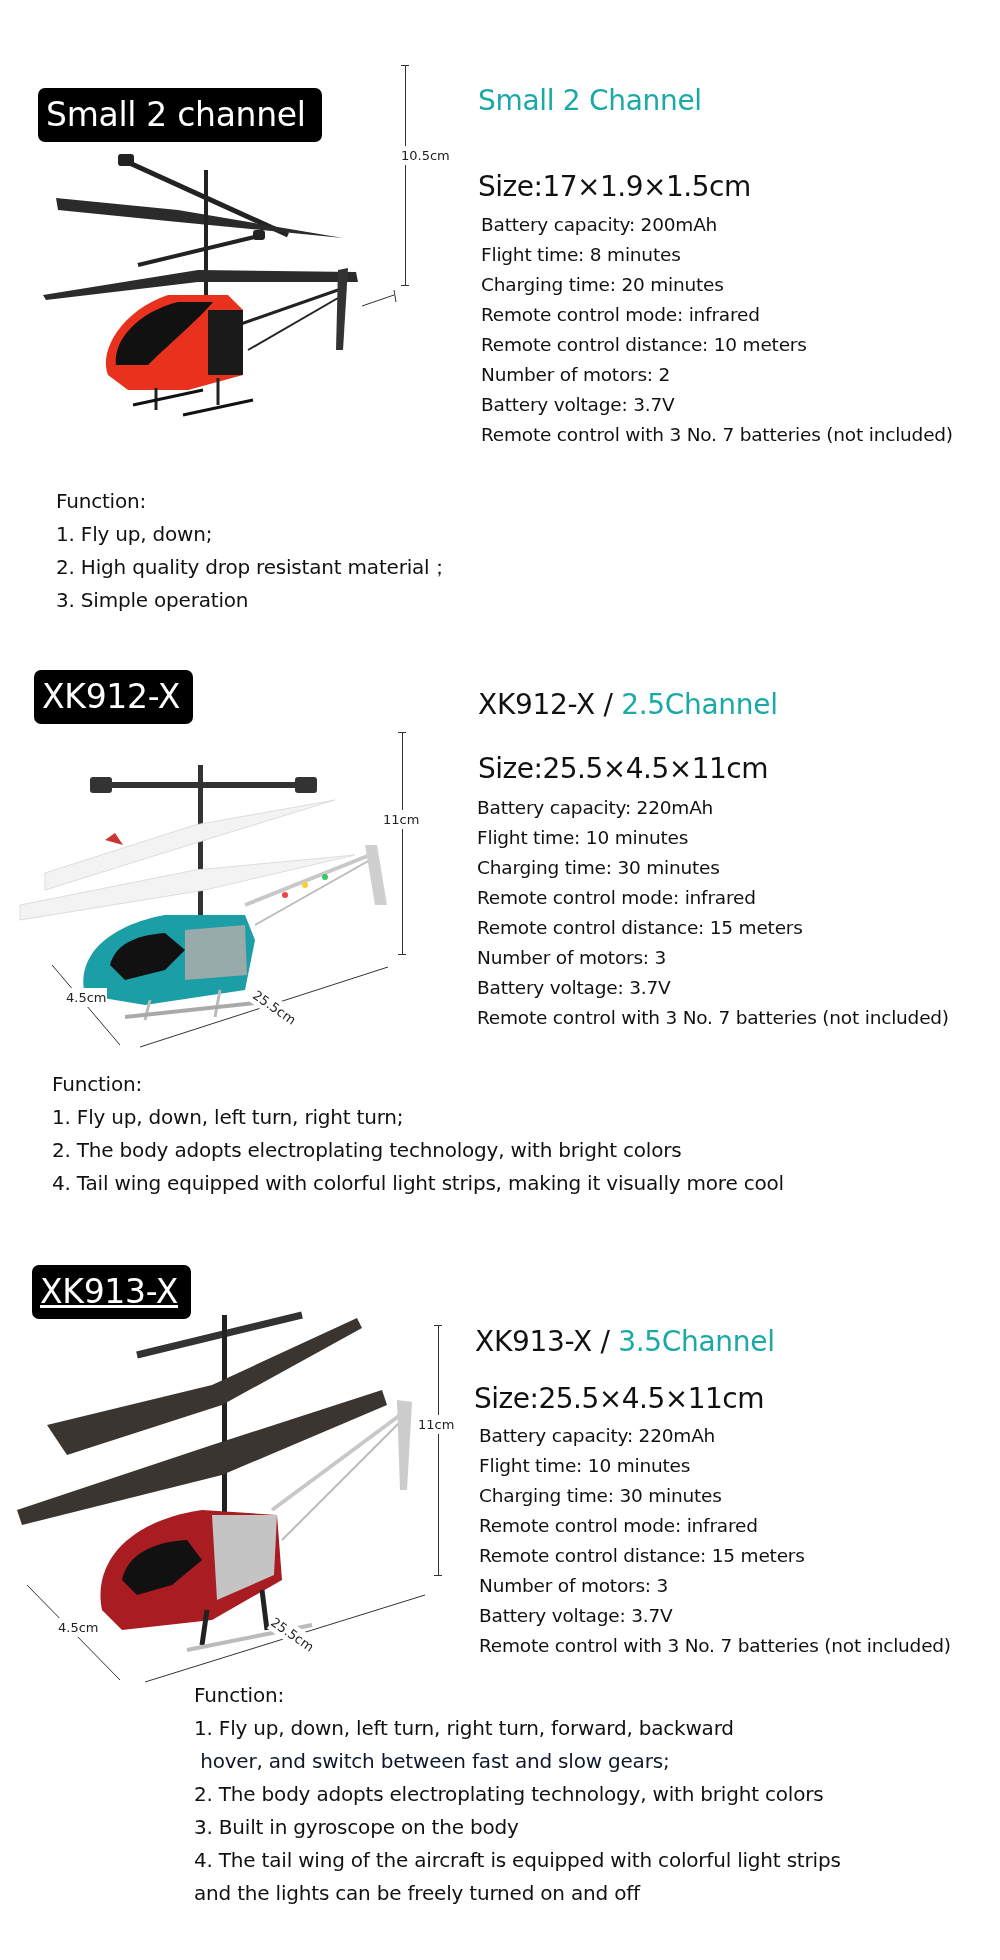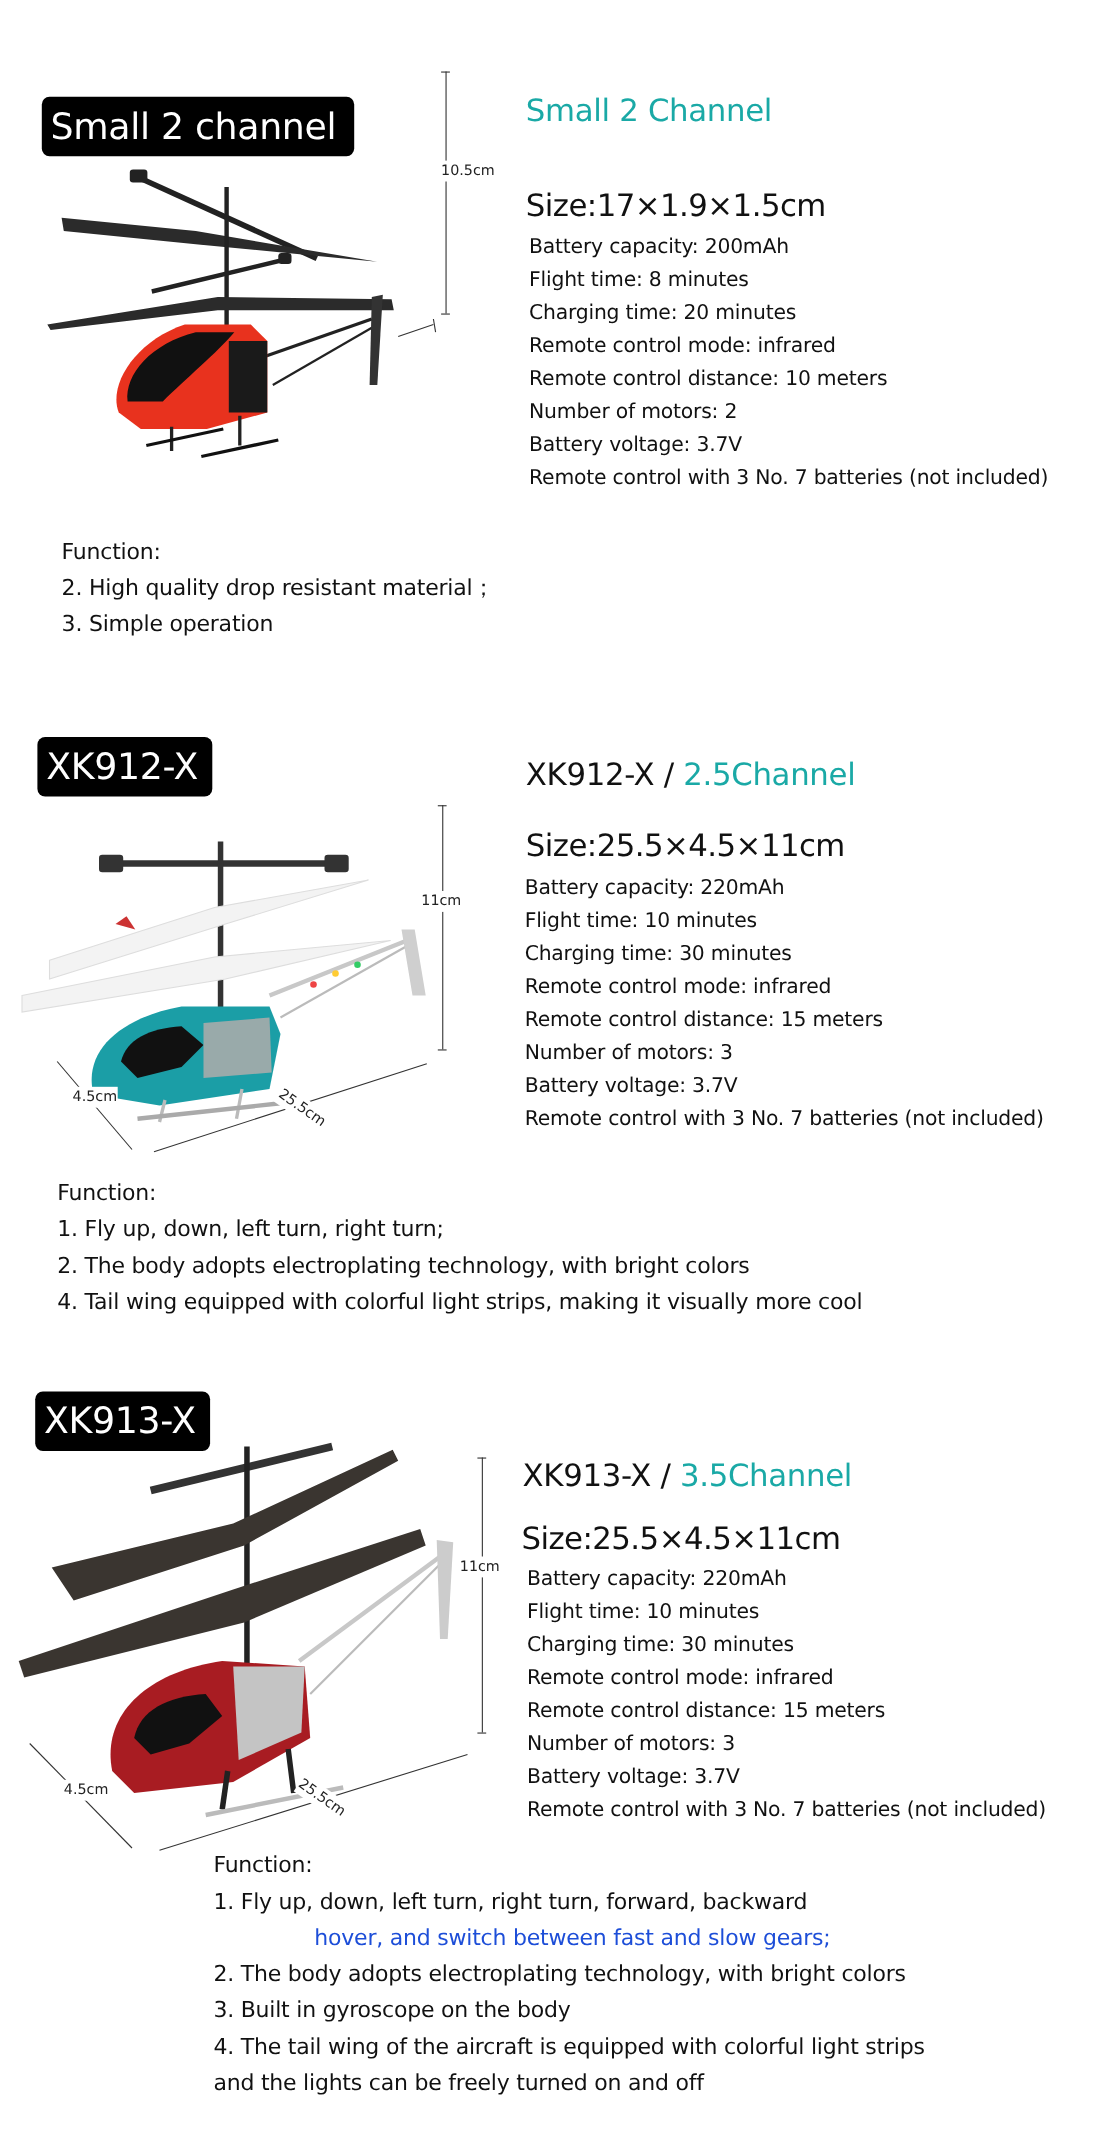--- a/index.html
+++ b/index.html
@@ -6,21 +6,21 @@
   body { width:1000px; height:1960px; position:relative; overflow:hidden; font-family:"DejaVu Sans","Liberation Sans",sans-serif; color:#111; }
   .abs { position:absolute; }
   .badge { position:absolute; background:#000; color:#fff; border-radius:7px; font-size:33px; line-height:54px; padding:0 8px; white-space:nowrap; letter-spacing:-0.3px; }
   .title { position:absolute; font-size:28px; white-space:nowrap; color:#111; letter-spacing:-0.3px; }
   .teal { color:#1aa9a6; }
   .size { position:absolute; font-size:28px; white-space:nowrap; letter-spacing:-0.5px; }
   .specs { position:absolute; list-style:none; margin:0; padding:0; font-size:18.5px; }
   .specs li { height:30px; line-height:30px; white-space:nowrap; letter-spacing:-0.2px; }
   .func { position:absolute; font-size:20px; }
   .func div { height:33px; line-height:33px; white-space:nowrap; letter-spacing:-0.2px; }
-  .red { color:#1d4ed8;text-align:center; }
+  .red { color:#0f172a; }
   .dimv { position:absolute; width:1px; background:#333; }
   .dimcap { position:absolute; height:1px; width:8px; background:#333; }
   .dimlabel { position:absolute; font-size:13px; color:#222; white-space:nowrap; background:#fff; padding:2px 0; }
   .heli { position:absolute; }
 </style>
 </head>
 <body>
 
 <section>
   <div class="badge" style="left:38px; top:88px; width:268px;">Small 2 channel</div>
@@ -72,20 +72,21 @@
     <li>Charging time: 20 minutes</li>
     <li>Remote control mode: infrared</li>
     <li>Remote control distance: 10 meters</li>
     <li>Number of motors: 2</li>
     <li>Battery voltage: 3.7V</li>
     <li>Remote control with 3 No. 7 batteries (not included)</li>
   </ul>
 
   <div class="func" style="left:56px; top:485px;">
     <div>Function:</div>
+    <div>1. Fly up, down;</div>
     <div>2. High quality drop resistant material；</div>
     <div>3. Simple operation</div>
   </div>
 </section>
 
 <section>
   <div class="badge" style="left:34px; top:670px; width:143px;">XK912-X</div>
 
   <svg class="heli" style="left:15px; top:755px;" width="380" height="270" viewBox="0 0 380 270">
 
@@ -145,21 +146,21 @@
 
   <div class="func" style="left:52px; top:1068px;">
     <div>Function:</div>
     <div>1. Fly up, down, left turn, right turn;</div>
     <div>2. The body adopts electroplating technology, with bright colors</div>
     <div>4. Tail wing equipped with colorful light strips, making it visually more cool</div>
   </div>
 </section>
 
 <section>
-  <div class="badge" style="left:32px; top:1265px; width:143px;">XK913-X</div>
+  <div class="badge" style="left:32px; top:1265px; width:143px;text-decoration:underline;">XK913-X</div>
 
   <svg class="heli" style="left:12px; top:1310px;" width="420" height="350" viewBox="0 0 420 350">
 
     <line x1="125" y1="45" x2="290" y2="5" stroke="#333" stroke-width="7"></line>
 
     <rect x="210" y="5" width="5" height="210" fill="#222"></rect>
 
     <polygon points="35,115 200,75 345,8 350,18 210,95 55,145" fill="#3a3530"></polygon>
 
     <polygon points="5,200 200,135 370,80 375,95 210,165 10,215" fill="#3a3530"></polygon>

